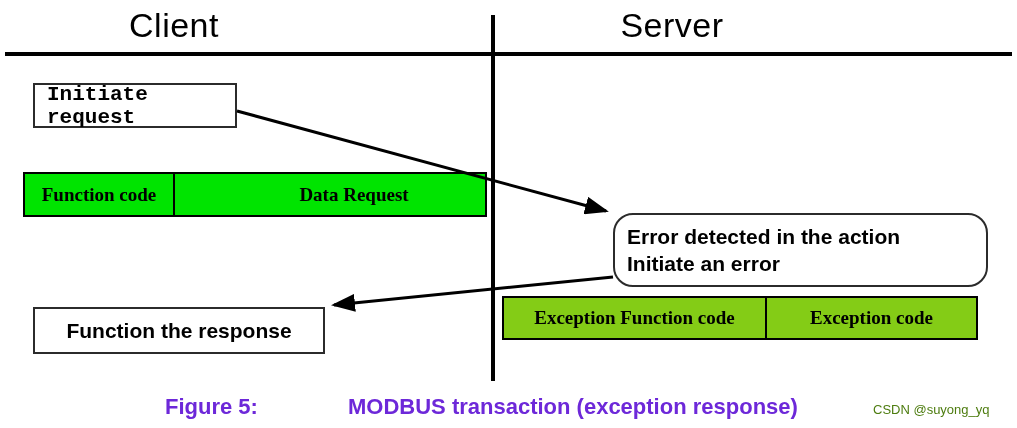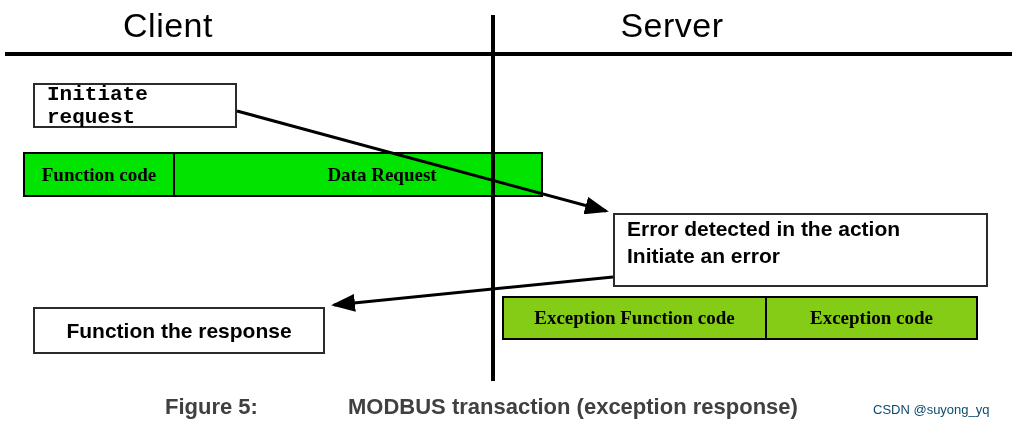--- a/index.html
+++ b/index.html
@@ -15,21 +15,21 @@
   .col-header {
     position: absolute;
     top: 6px;
     font-size: 34px;
     font-weight: 400;
     color: #000;
     text-align: center;
     width: 300px;
     letter-spacing: 0.5px;
   }
-  .client-header { left: 18px; }
+  .client-header { left: 24px; }
   .server-header { left: 522px; }
 
   .overlay-svg {
     position: absolute;
     left: 0; top: 0;
     width: 1017px; height: 428px;
     z-index: 5;
     pointer-events: none;
   }
 
@@ -40,66 +40,66 @@
     display: flex;
     align-items: center;
     font-weight: bold;
     font-size: 21px;
     color: #000;
     z-index: 2;
   }
   .box-initiate  { left: 33px;  top: 83px;  width: 204px; height: 45px; padding-left: 12px; font-family: Liberation Mono, monospace; }
   .box-receive   { left: 33px;  top: 307px; width: 292px; height: 47px; justify-content: center; }
   .box-error     { left: 613px; top: 213px; width: 375px; height: 74px;
-                   flex-direction: column; align-items: flex-start; justify-content: flex-start;
-                   padding-left: 12px; line-height: 27px; font-size: 21px; }
+                   flex-direction: column; align-items: flex-start; justify-content: center;
+                   padding-left: 12px; line-height: 27px; font-size: 21px; border-radius: 20px; }
 
   .pdu-bar {
     position: absolute;
     display: flex;
     border: 2px solid #000;
     z-index: 2;
     font-family: "Liberation Serif", serif;
     font-weight: bold;
     font-size: 19px;
     color: #000;
   }
   .pdu-bar .cell {
     display: flex;
     align-items: center;
     justify-content: center;
     height: 100%;
   }
-  .request-bar  { left: 23px;  top: 152px; width: 520px; height: 45px; gap: 36px; }
+  .request-bar  { left: 23px;  top: 172px; width: 464px; height: 45px; gap: 36px; }
   .request-bar .cell-1 { width: 150px; border-right: 2px solid #000; }
   .request-bar .cell-2 { flex: 1; padding-left: 12px; }
   .exception-bar { left: 502px; top: 296px; width: 476px; height: 44px; }
   .exception-bar .cell-1 { width: 263px; border-right: 2px solid #000; }
   .exception-bar .cell-2 { flex: 1; }
 
   .caption {
     position: absolute;
     top: 394px;
     left: 0;
     width: 1017px;
     height: 28px;
     font-weight: bold;
     font-size: 22px;
-    color: #404040;
+    color: #6d28d9;
     z-index: 2;
   }
   .caption .fig-label { position: absolute; left: 165px; top: 0; }
   .caption .fig-title { position: absolute; left: 348px; top: 0; }
 
   .watermark {
     position: absolute;
     left: 873px;
     top: 402px;
     font-size: 13px;
-    color: #0c4a6e;
+    color: #4d7c0f;
     z-index: 6;
     white-space: nowrap;
   }
 </style>
 </head>
 <body>
 
 <div class="stage">
 
   <div class="col-header client-header">Client</div>

